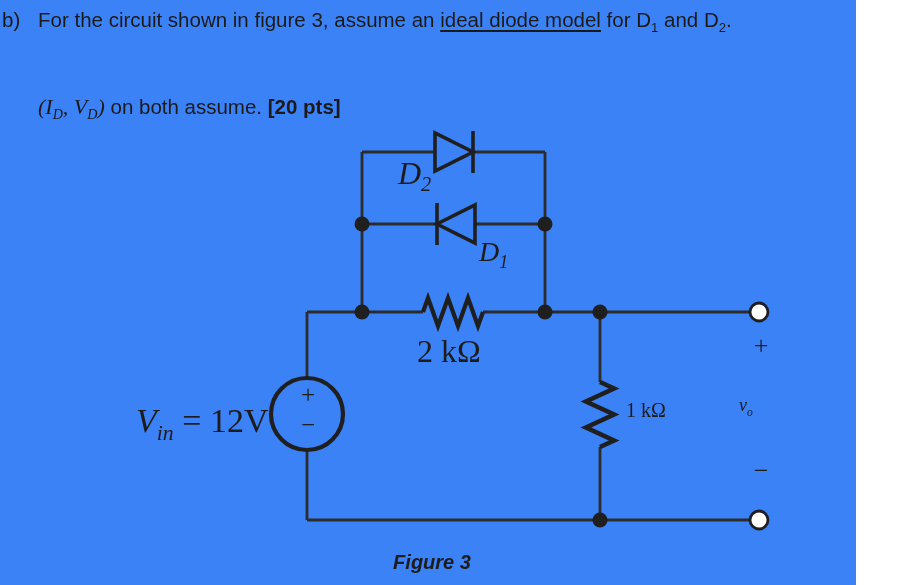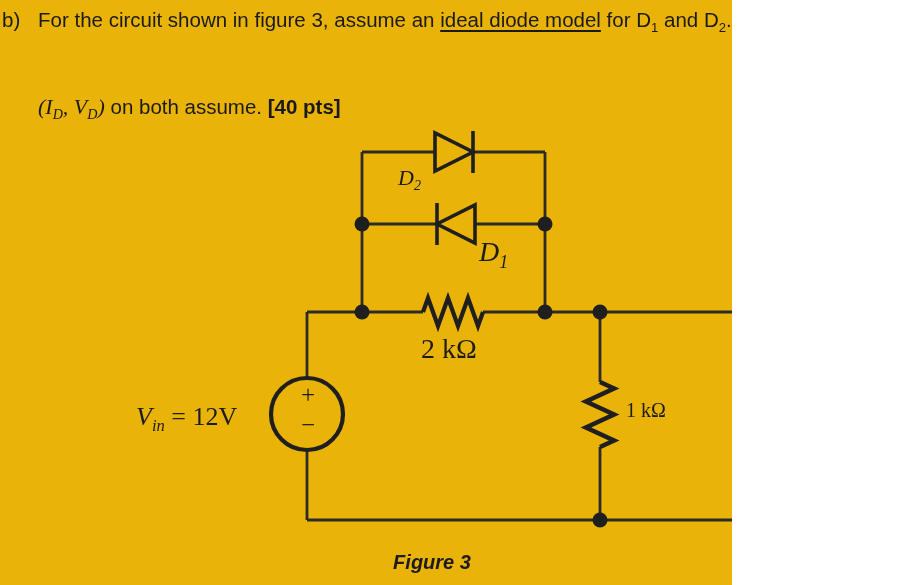--- a/index.html
+++ b/index.html
@@ -1,42 +1,42 @@
 <!DOCTYPE html>
 <html><head>
 <meta charset="utf-8">
 <style>
   html, body { margin: 0; padding: 0; background: #ffffff; }
   .page {
     position: relative;
-    width: 732px;
+    width: 856px;
     height: 585px;
-    background: #eab308;
+    background: #3b82f6;
     font-family: "Liberation Sans", sans-serif;
     color: #1c1c1c;
     overflow: hidden;
   }
   
   .ptext { position: absolute; font-size: 20.5px; line-height: 1.25; color: #1a1a1a; white-space: nowrap; }
   #line1 { left: 2px; top: 7px; }
   #line1 .marker { display: inline-block; width: 36px; }
   #line2 { left: 38px; top: 58px; }
   #line3 { left: 38px; top: 93px; }
   .ul-term { text-decoration: underline; text-decoration-thickness: 2px; text-underline-offset: 3px; }
   .pts { font-weight: bold; }
   sub.s { font-size: 64%; line-height: 0; position: relative; }
   .math { font-family: "Liberation Serif", serif; font-style: italic; font-size: 22px; }
   .math sub.s { font-style: italic; }
   
   .clabel { position: absolute; font-family: "Liberation Serif", serif; color: #1c1c1c; white-space: nowrap; }
   .mathvar { font-style: italic; }
-  #d2-label  { left: 398px; top: 165px; font-size: 22px; }
+  #d2-label  { left: 398px; top: 155px; font-size: 32px; }
   #d1-label  { left: 479px; top: 236px; font-size: 28px; }
-  #r2k-label { left: 449px; top: 333px; font-size: 28px; transform: translateX(-50%); }
-  #vin-label { left: 136px; top: 402px; font-size: 26px; }
+  #r2k-label { left: 449px; top: 333px; font-size: 32px; transform: translateX(-50%); }
+  #vin-label { left: 136px; top: 402px; font-size: 34px; }
   #src-plus  { left: 308px; top: 381px; font-size: 25px; transform: translateX(-50%); }
   #src-minus { left: 308px; top: 411px; font-size: 25px; transform: translateX(-50%); }
   #r1k-label { left: 626px; top: 399px; font-size: 20px; }
   #out-plus  { left: 761px; top: 331px; font-size: 26px; transform: translateX(-50%); }
   #vo-label  { left: 739px; top: 395px; font-size: 18px; }
   #out-minus { left: 761px; top: 456px; font-size: 26px; transform: translateX(-50%); }
   #fig-caption {
     left: 432px; top: 551px; transform: translateX(-50%);
     font-family: "Liberation Sans", sans-serif;
     font-weight: bold; font-style: italic; font-size: 20px;
@@ -50,21 +50,21 @@
 <body>
 
 <div class="page">
 
   <div class="ptext" id="line1">
     <span class="marker">b)</span><span>For the circuit shown in figure 3, assume an </span><span class="ul-term">ideal diode model</span><span> for D</span><sub class="s">1</sub><span> and D</span><sub class="s">2</sub><span>.</span>
   </div>
 
 
   <div class="ptext" id="line3">
-    <span class="math"><span>(</span><span>I</span><sub class="s">D</sub><span>, </span><span>V</span><sub class="s">D</sub><span>)</span></span><span> on both assume. </span><span class="pts">[40 pts]</span>
+    <span class="math"><span>(</span><span>I</span><sub class="s">D</sub><span>, </span><span>V</span><sub class="s">D</sub><span>)</span></span><span> on both assume. </span><span class="pts">[20 pts]</span>
   </div>
 
   <svg class="circuit" width="918" height="585" viewBox="0 0 918 585">
 
     <g>
       <path class="wire" d="M307,312 H423"></path>
       <path class="wire" d="M483,312 H750"></path>
       <path class="wire" d="M307,312 V378"></path>
       <path class="wire" d="M307,450 V520"></path>
       <path class="wire" d="M307,520 H750"></path>

